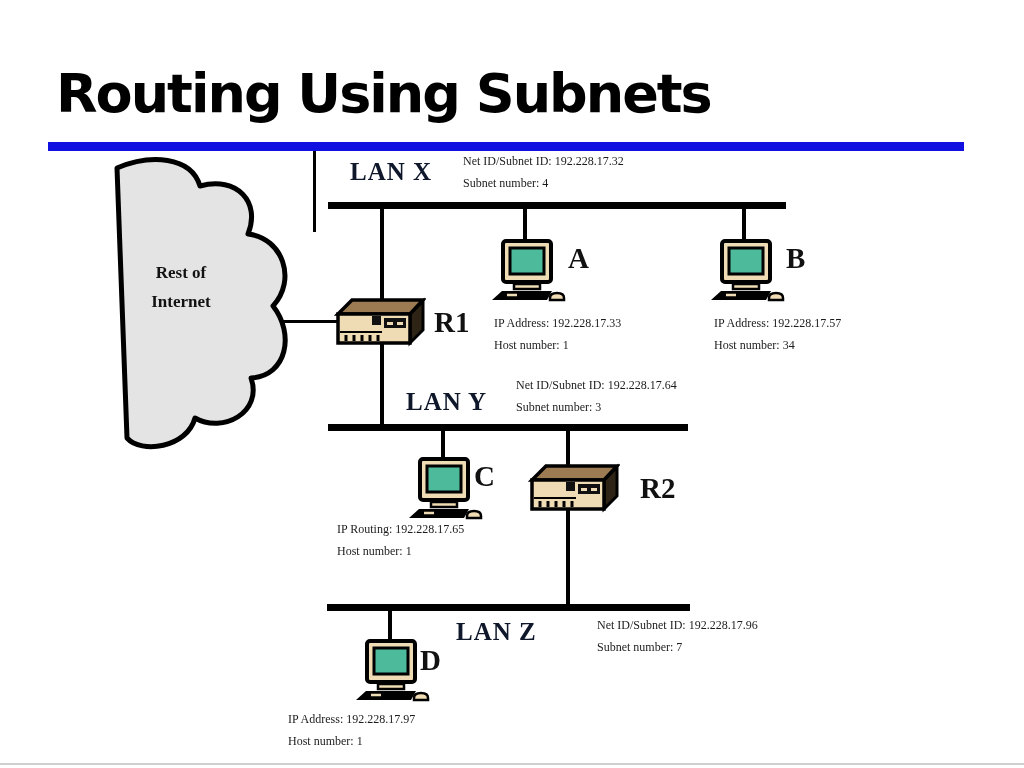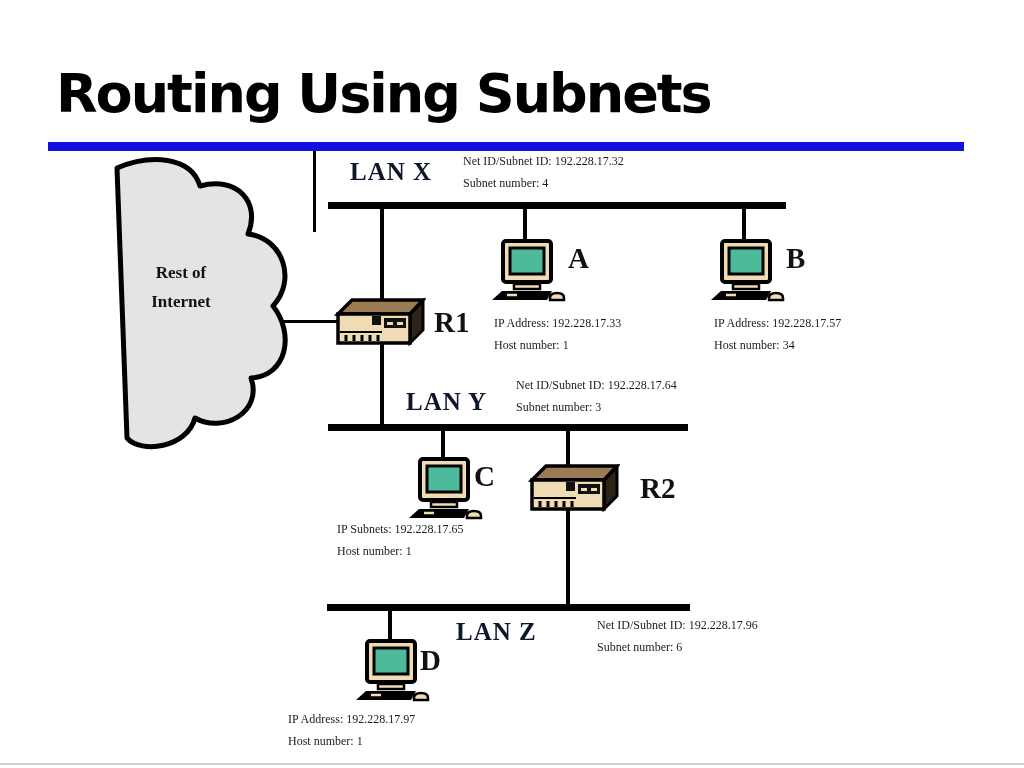--- a/index.html
+++ b/index.html
@@ -68,21 +68,21 @@
 
   <div class="lan-label" style="left:406px;top:388px;">LAN Y</div>
   <div class="info" style="left:516px;top:374px;">
     <div>Net ID/Subnet ID: 192.228.17.64</div>
     <div>Subnet number: 3</div>
   </div>
 
   <div class="lan-label" style="left:456px;top:618px;">LAN Z</div>
   <div class="info" style="left:597px;top:614px;">
     <div>Net ID/Subnet ID: 192.228.17.96</div>
-    <div>Subnet number: 6</div>
+    <div>Subnet number: 7</div>
   </div>
 
   <svg class="icon" style="left:334px;top:294px;" width="92" height="56" viewBox="0 0 92 56">
     <polygon points="76,20 89,7 89,36 76,49" fill="#2e2416" stroke="#000" stroke-width="3"></polygon>
     <polygon points="4,20 18,6 89,6 76,20" fill="#9C7B52" stroke="#000" stroke-width="3.5"></polygon>
     <rect x="4" y="20" width="72" height="29" fill="#EFDCB4" stroke="#000" stroke-width="3.5"></rect>
     <line x1="6" y1="38" x2="48" y2="38" stroke="#000" stroke-width="2"></line>
     <g stroke="#000" stroke-width="3">
       <line x1="12" y1="41" x2="12" y2="47"></line>
         <line x1="20" y1="41" x2="20" y2="47"></line>
@@ -147,21 +147,21 @@
   <svg class="icon" style="left:407px;top:456px;" width="78" height="66" viewBox="0 0 78 66">
     <rect x="13" y="3" width="48" height="41" rx="3" fill="#EFDCB4" stroke="#000" stroke-width="4"></rect>
     <rect x="20" y="10" width="34" height="26" fill="#4CBA9B" stroke="#000" stroke-width="3"></rect>
     <rect x="24" y="46" width="26" height="5" fill="#EFDCB4" stroke="#000" stroke-width="2.5"></rect>
     <path d="M 2,62 L 12,53 L 62,53 L 57,62 Z" fill="#000"></path>
     <line x1="17" y1="57" x2="27" y2="57" stroke="#EFDCB4" stroke-width="2.5"></line>
     <path d="M 60,60 q 0,-5 7,-5 q 7,0 7,5 l 0,2 l -14,0 z" fill="#EFDCB4" stroke="#000" stroke-width="2.5"></path>
   </svg>
   <div class="node-label" style="left:474px;top:460px;">C</div>
   <div class="info" style="left:337px;top:518px;">
-    <div>IP Subnets: 192.228.17.65</div>
+    <div>IP Routing: 192.228.17.65</div>
     <div>Host number: 1</div>
   </div>
 
   <svg class="icon" style="left:354px;top:638px;" width="78" height="66" viewBox="0 0 78 66">
     <rect x="13" y="3" width="48" height="41" rx="3" fill="#EFDCB4" stroke="#000" stroke-width="4"></rect>
     <rect x="20" y="10" width="34" height="26" fill="#4CBA9B" stroke="#000" stroke-width="3"></rect>
     <rect x="24" y="46" width="26" height="5" fill="#EFDCB4" stroke="#000" stroke-width="2.5"></rect>
     <path d="M 2,62 L 12,53 L 62,53 L 57,62 Z" fill="#000"></path>
     <line x1="17" y1="57" x2="27" y2="57" stroke="#EFDCB4" stroke-width="2.5"></line>
     <path d="M 60,60 q 0,-5 7,-5 q 7,0 7,5 l 0,2 l -14,0 z" fill="#EFDCB4" stroke="#000" stroke-width="2.5"></path>

